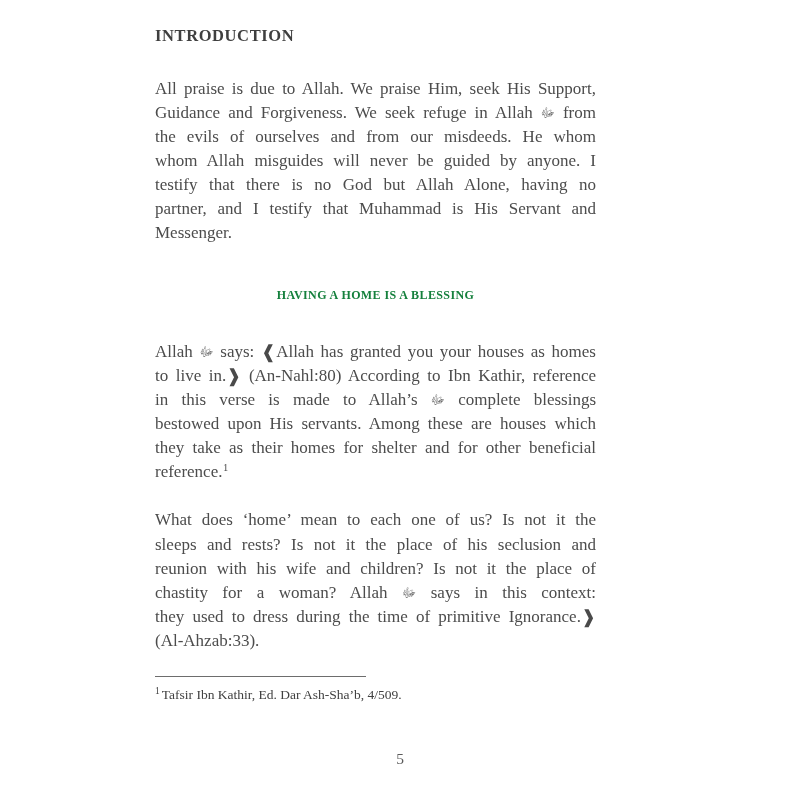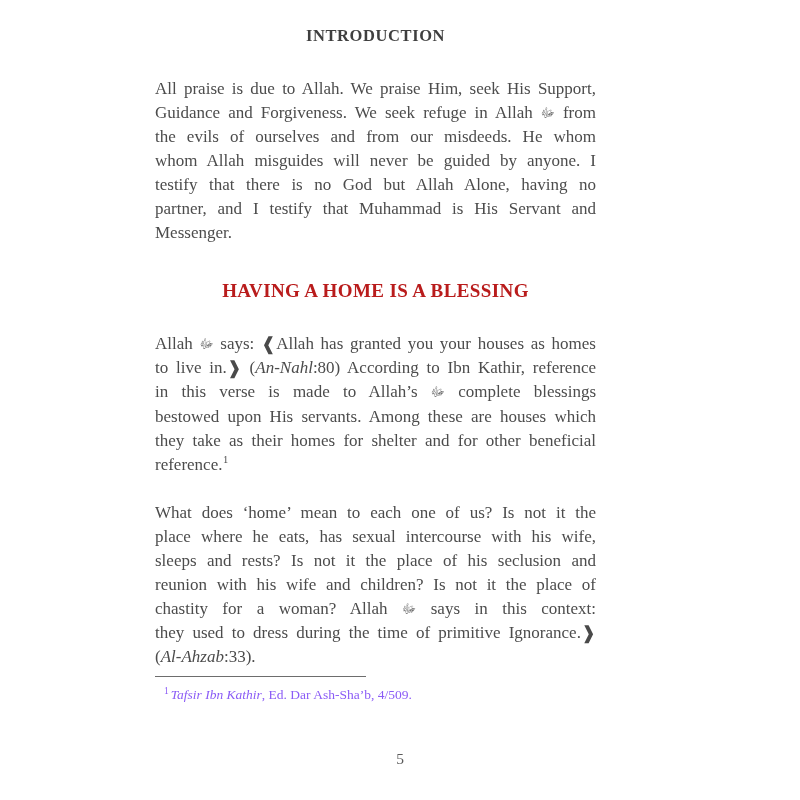--- a/index.html
+++ b/index.html
@@ -26,34 +26,33 @@
     left: 155px;
     top: 26px;
     width: 441px;
   }
 
   
   .chapter-heading {
     font-weight: bold;
     font-size: 16.5px;
     letter-spacing: 0.6px;
-    text-align: center;
     color: #3f3f3f;
     margin: 0;
     padding: 0;
     line-height: 1.2;
   }
 
   .section-heading {
     font-weight: bold;
-    font-size: 19px;
+    font-size: 12px;
     letter-spacing: 0.4px;
     text-align: center;
-    color: #b91c1c;
-    margin: 0;
+    color: #15803d;
+    margin: 8px;
     padding: 0;
     line-height: 1.2;
   }
 
   .spacer-after-chapter-heading { height: 31px; }
   .spacer-before-section-heading { height: 35px; }
   .spacer-after-section-heading  { height: 29px; }
   .spacer-between-paragraphs     { height: 24px; }
 
   
@@ -92,21 +91,21 @@
     opacity: 0.92;
   }
 
   .verse-open,
   .verse-close {
     font-size: 18px;
     color: #4a4a4a;
     vertical-align: -1px;
   }
 
-  .ital { font-style: italic; }
+  .ital { }
 
   sup.footnote-ref {
     font-size: 10.5px;
     vertical-align: super;
     line-height: 0;
     color: #4c4c4c;
     padding-left: 0.5px;
   }
 
   
@@ -121,22 +120,22 @@
     width: 211px;
     height: 0;
     border: 0;
     border-top: 1.1px solid #6d6d6d;
     margin: 0 0 9px 0;
   }
 
   .footnote-text {
     font-size: 13.5px;
     line-height: 18px;
-    color: #8b5cf6;
-    margin: 9px;
+    color: #404040;
+    margin: 0;
     white-space: nowrap;
   }
 
   .footnote-text sup {
     font-size: 9.5px;
     vertical-align: super;
     line-height: 0;
     padding-right: 2px;
   }
 
@@ -184,21 +183,20 @@
       <span class="ln"><span>in this verse is made to Allah’s </span><span class="honorific">ﷻ</span><span> complete blessings</span></span>
       <span class="ln"><span>bestowed upon His servants.  Among these are houses which</span></span>
       <span class="ln"><span>they take as their homes for shelter and for other beneficial</span></span>
       <span class="ln last"><span>reference.</span><sup class="footnote-ref">1</sup></span>
     </p>
 
     <div class="spacer-between-paragraphs"></div>
 
     <p class="body-paragraph">
       <span class="ln"><span>What does ‘home’ mean to each one of us?  Is not it the</span></span>
-      <span class="ln"><span>place where he eats, has sexual intercourse with his wife,</span></span>
       <span class="ln"><span>sleeps and rests?  Is not it the place of his seclusion and</span></span>
       <span class="ln"><span>reunion with his wife and children?  Is not it the place of</span></span>
       <span class="ln"><span>chastity for a woman?    Allah </span><span class="honorific">ﷻ</span><span> says in this context:</span></span>
       <span class="ln"><span>they used to dress during the time of primitive Ignorance.</span><span class="verse-close">❱</span></span>
       <span class="ln last"><span>(</span><span class="ital">Al-Ahzab</span><span>:33).</span></span>
     </p>
 
   </div>
 
   <div class="footnote-area">

